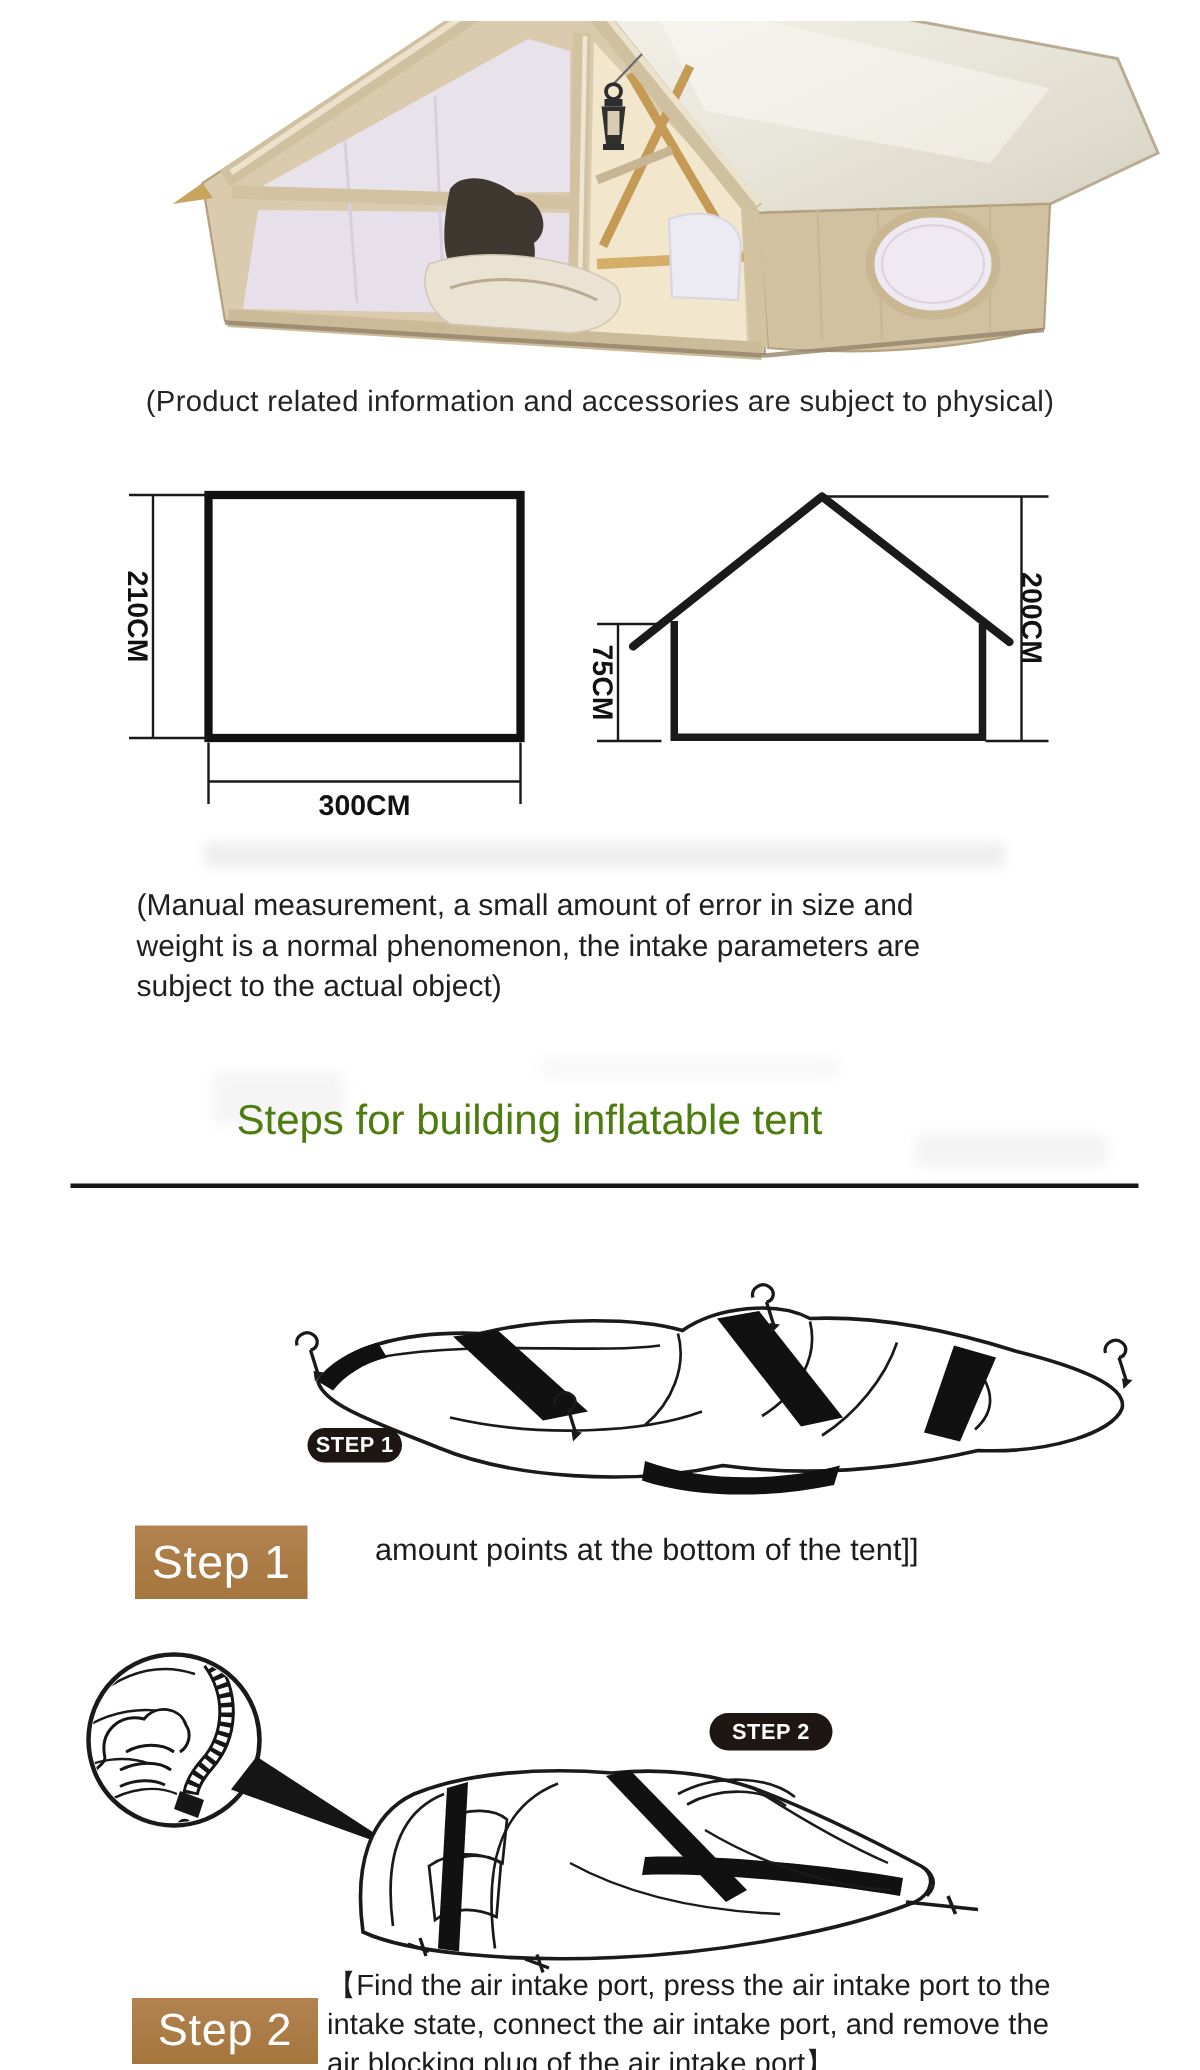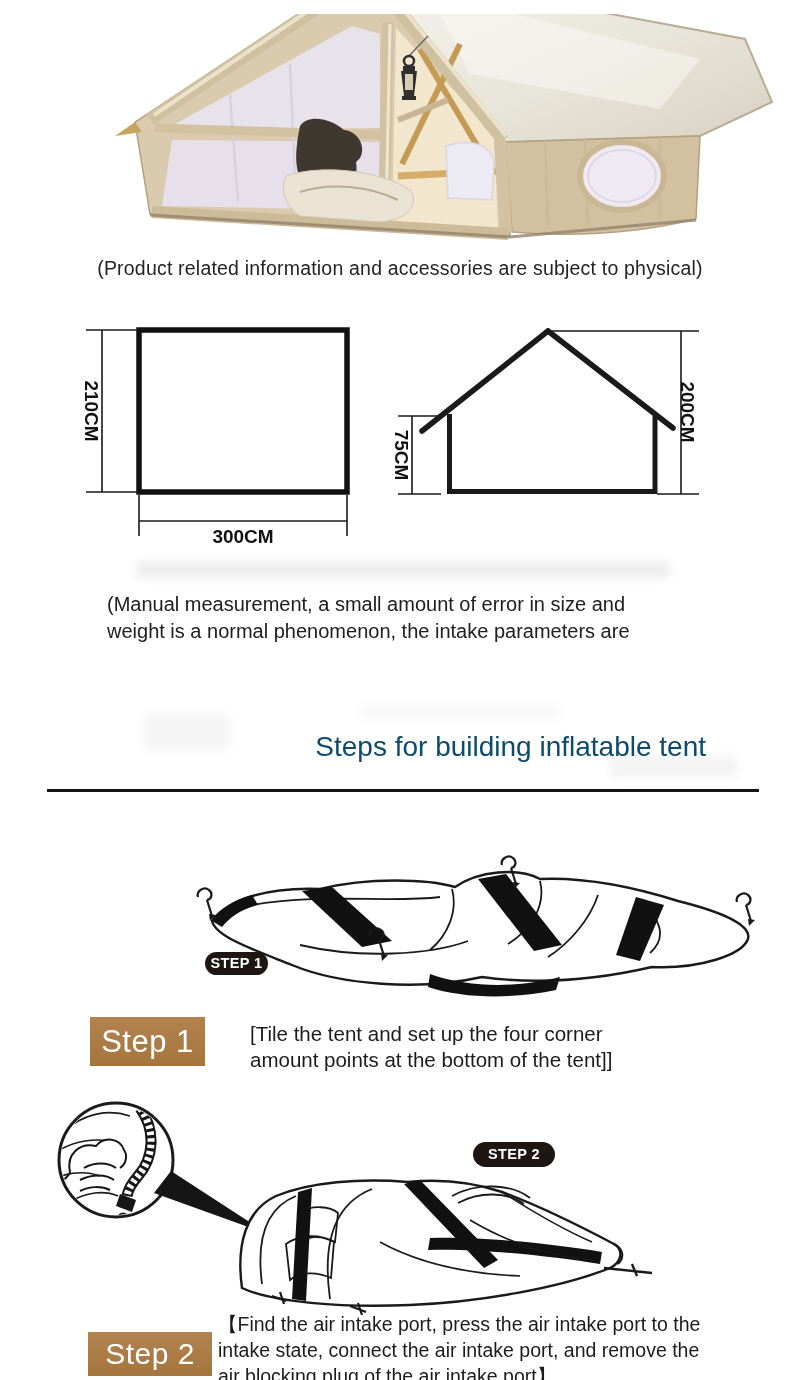--- a/index.html
+++ b/index.html
@@ -9,23 +9,23 @@
   svg{display:block;}
   .hero{top:0;left:0;}
   .caption-top{top:243px;left:0;width:800px;text-align:center;font-size:19.5px;
                letter-spacing:.2px;color:#242424;}
   .dims{top:300px;left:0;}
   .smudge{position:absolute;filter:blur(4px);border-radius:4px;}
   .sm1{top:547px;left:136px;width:534px;height:17px;background:#ececec;opacity:.9;}
   .sm2{top:700px;left:142px;width:88px;height:36px;background:#f3f3f3;opacity:.8;}
   .sm3{top:742px;left:610px;width:128px;height:22px;background:#f2f2f2;opacity:.85;}
   .sm4{top:692px;left:360px;width:200px;height:12px;background:#f4f4f4;opacity:.7;}
-  .note{top:577px;left:107px;font-size:20px;line-height:27px;color:#202020;}
-  .section-title{top:717px;left:0;width:706px;text-align:right;font-size:28px;
-                 font-weight:400;color:#0c4a6e;}
+  .note{top:577px;left:91px;font-size:20px;line-height:27px;color:#202020;}
+  .section-title{top:717px;left:0;width:706px;text-align:center;font-size:28px;
+                 font-weight:400;color:#4d7c0f;}
   .rule{top:775px;left:47px;width:712px;height:3px;background:#141414;}
   .step1-art{top:833px;left:0;}
   .step2-art{top:1078px;left:0;}
   .step-chip{position:absolute;display:flex;align-items:center;justify-content:center;
              color:#fff;background:linear-gradient(180deg,#b28350 0%,#a4753c 100%);
              letter-spacing:.5px;}
   .chip1{left:90px;top:1003px;width:115px;height:49px;font-size:31px;}
   .chip2{left:88px;top:1318px;width:124px;height:44px;font-size:30px;}
   .desc{position:absolute;color:#1c1c1c;}
   .desc1{left:250px;top:1007px;font-size:20.5px;line-height:26px;}
@@ -122,20 +122,21 @@
   </svg>
 
   <div class="smudge sm1"></div>
   <div class="smudge sm2"></div>
   <div class="smudge sm3"></div>
   <div class="smudge sm4"></div>
 
   <div class="abs note">
     <div>(Manual measurement, a small amount of error in size and</div>
     <div>weight is a normal phenomenon, the intake parameters are</div>
+    <div>subject to the actual object)</div>
   </div>
 
   <div class="abs section-title">Steps for building inflatable tent</div>
   <div class="abs rule"></div>
 
   <svg class="abs step1-art" width="800" height="175" viewBox="0 0 800 175">
     <defs>
       <g id="hookshape">
         <path d="M2,8 C0,2 8,-3 13,1 C17,4 16,10 11,11" fill="none" stroke="#1a1a1a" stroke-width="2.2"></path>
         <path d="M11,11 L16,27" fill="none" stroke="#1a1a1a" stroke-width="2.2"></path>
@@ -160,21 +161,20 @@
       <use href="#hookshape" x="368" y="82"></use>
     </g>
     <g>
       <rect x="205" y="105" width="63" height="23" rx="11.5" fill="#1d1612"></rect>
       <text class="badge-txt" x="236.5" y="121" text-anchor="middle">STEP 1</text>
     </g>
   </svg>
 
   <div class="step-chip chip1">Step 1</div>
   <div class="desc desc1">
-    <div>[Tile the tent and set up the four corner</div>
     <div>amount points at the bottom of the tent]]</div>
   </div>
 
   <svg class="abs step2-art" width="800" height="234" viewBox="0 0 800 234">
     <defs>
         <clipPath id="magclip">
           <circle cx="116" cy="68" r="55"></circle>
         </clipPath>
       </defs>
 

